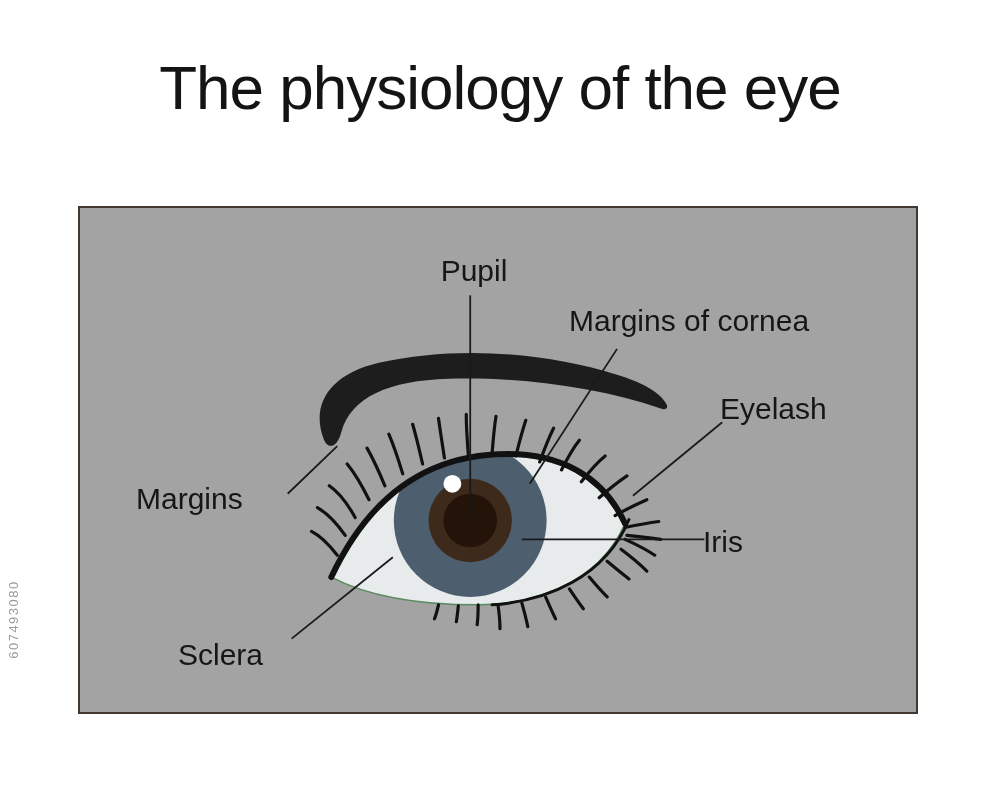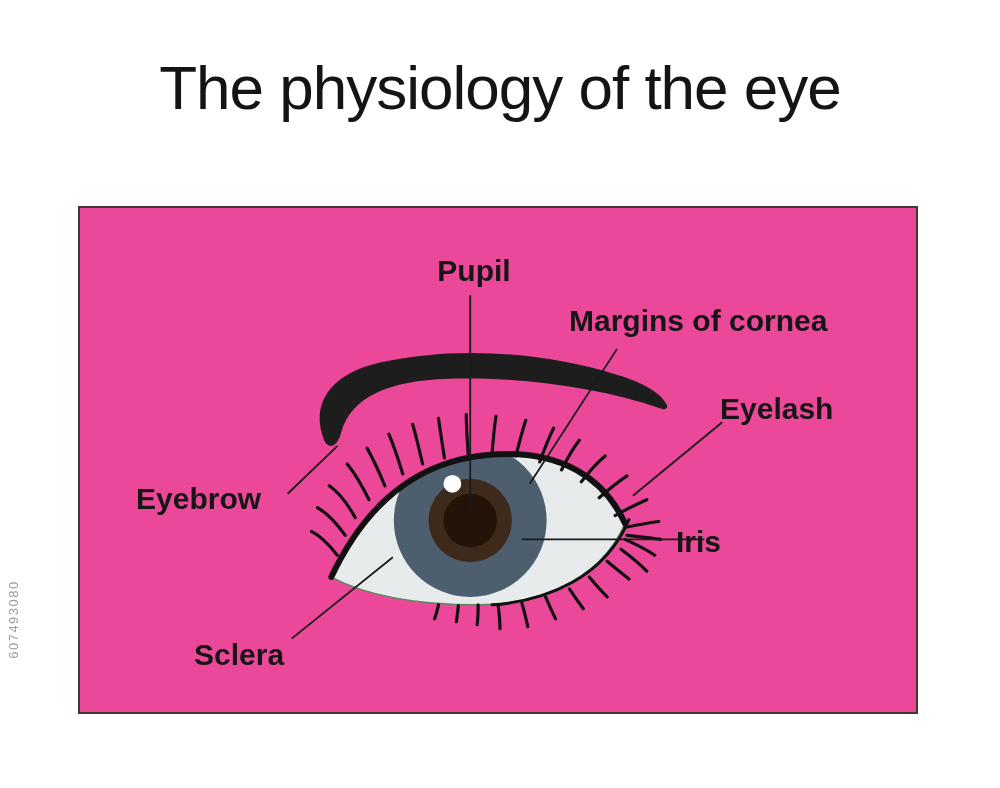--- a/index.html
+++ b/index.html
@@ -40,45 +40,44 @@
     color: #9a9a9a;
     font-size: 13px;
     letter-spacing: 1.5px;
   }
   .panel {
     position: absolute;
     left: 78px;
     top: 206px;
     width: 840px;
     height: 508px;
-    background: #ec4899;
+    background: #a3a3a3;
     border: 2px solid #41392f;
     box-sizing: border-box;
-    font-weight: bold;
   }
   .diagram-svg {
     position: absolute;
     left: 0;
     top: 0;
     width: 100%;
     height: 100%;
   }
   .label {
     position: absolute;
     font-size: 30px;
     color: #161616;
     white-space: nowrap;
   }
   .label.centered { transform: translateX(-50%); }
   .lbl-pupil   { left: 394px; top: 46px; }
   .lbl-margins { left: 489px; top: 96px; text-align: center; }
   .lbl-eyelash { left: 640px; top: 184px; text-align: right; }
   .lbl-eyebrow { left: 56px;  top: 274px; }
-  .lbl-iris    { left: 596px; top: 317px; }
-  .lbl-sclera  { left: 114px; top: 430px; }
+  .lbl-iris    { left: 623px; top: 317px; }
+  .lbl-sclera  { left: 98px; top: 430px; }
 </style>
 </head>
 <body>
 
 <div class="stage">
 
   <h1 class="title">The physiology of the eye</h1>
 
   <div class="watermark">607493080</div>
 
@@ -147,18 +146,18 @@
       <line x1="540" y1="142" x2="452" y2="278" stroke="#1A1A1A" stroke-width="1.8"></line>
       <line x1="646" y1="216" x2="556" y2="290" stroke="#1A1A1A" stroke-width="1.8"></line>
       <line x1="208" y1="288" x2="258" y2="240" stroke="#1A1A1A" stroke-width="1.8"></line>
       <line x1="444" y1="334" x2="628" y2="334" stroke="#1A1A1A" stroke-width="1.8"></line>
       <line x1="212" y1="434" x2="314" y2="352" stroke="#1A1A1A" stroke-width="1.8"></line>
     </svg>
 
     <div class="label centered lbl-pupil">Pupil</div>
     <div class="label lbl-margins">Margins of cornea</div>
     <div class="label lbl-eyelash">Eyelash</div>
-    <div class="label lbl-eyebrow">Eyebrow</div>
+    <div class="label lbl-eyebrow">Margins</div>
     <div class="label lbl-iris">Iris</div>
     <div class="label lbl-sclera">Sclera</div>
   </div>
 
 </div>
 
 </body></html>

